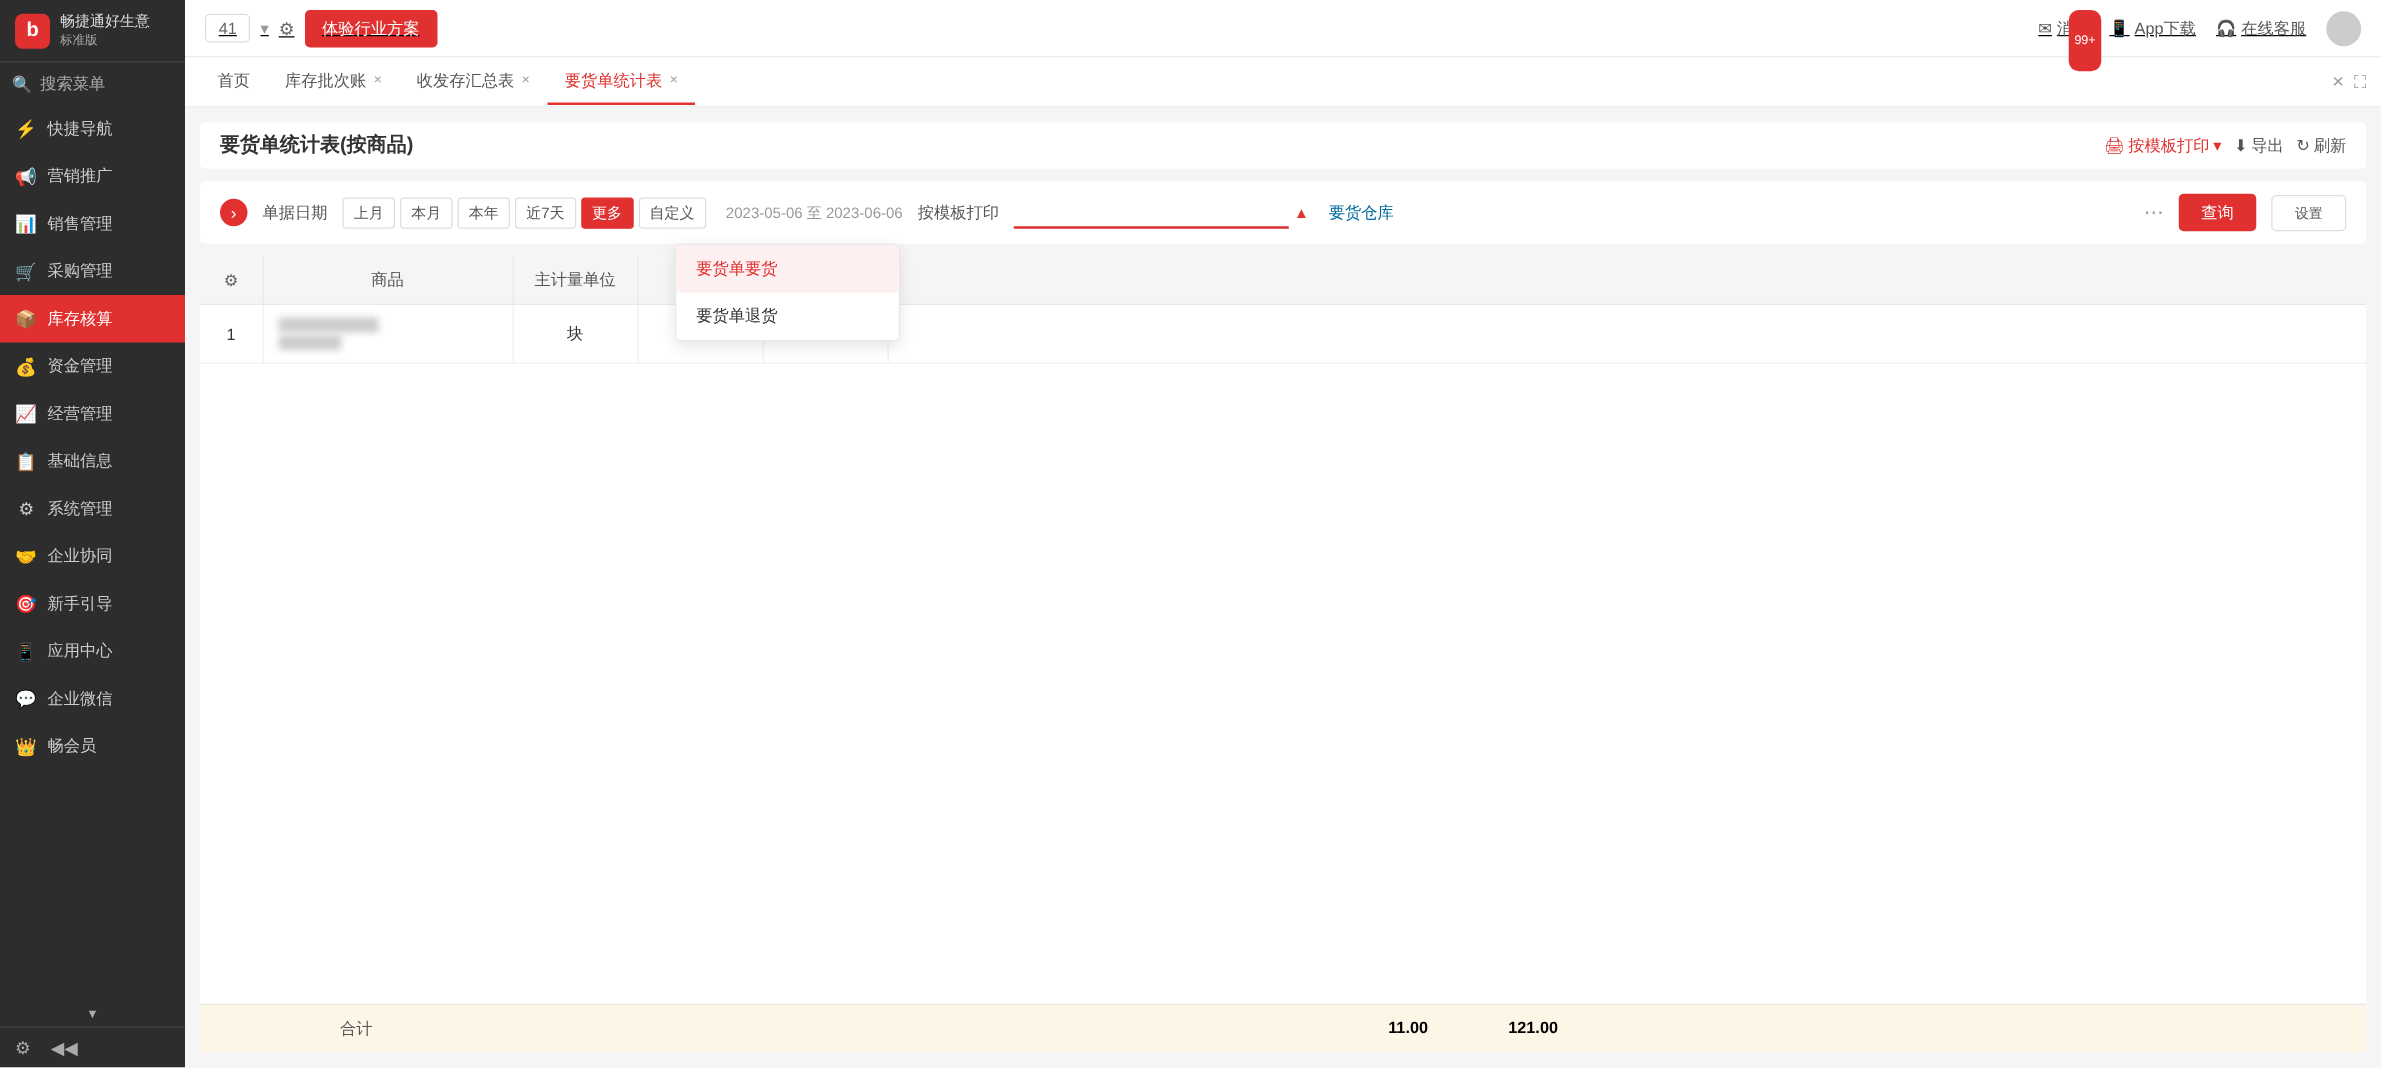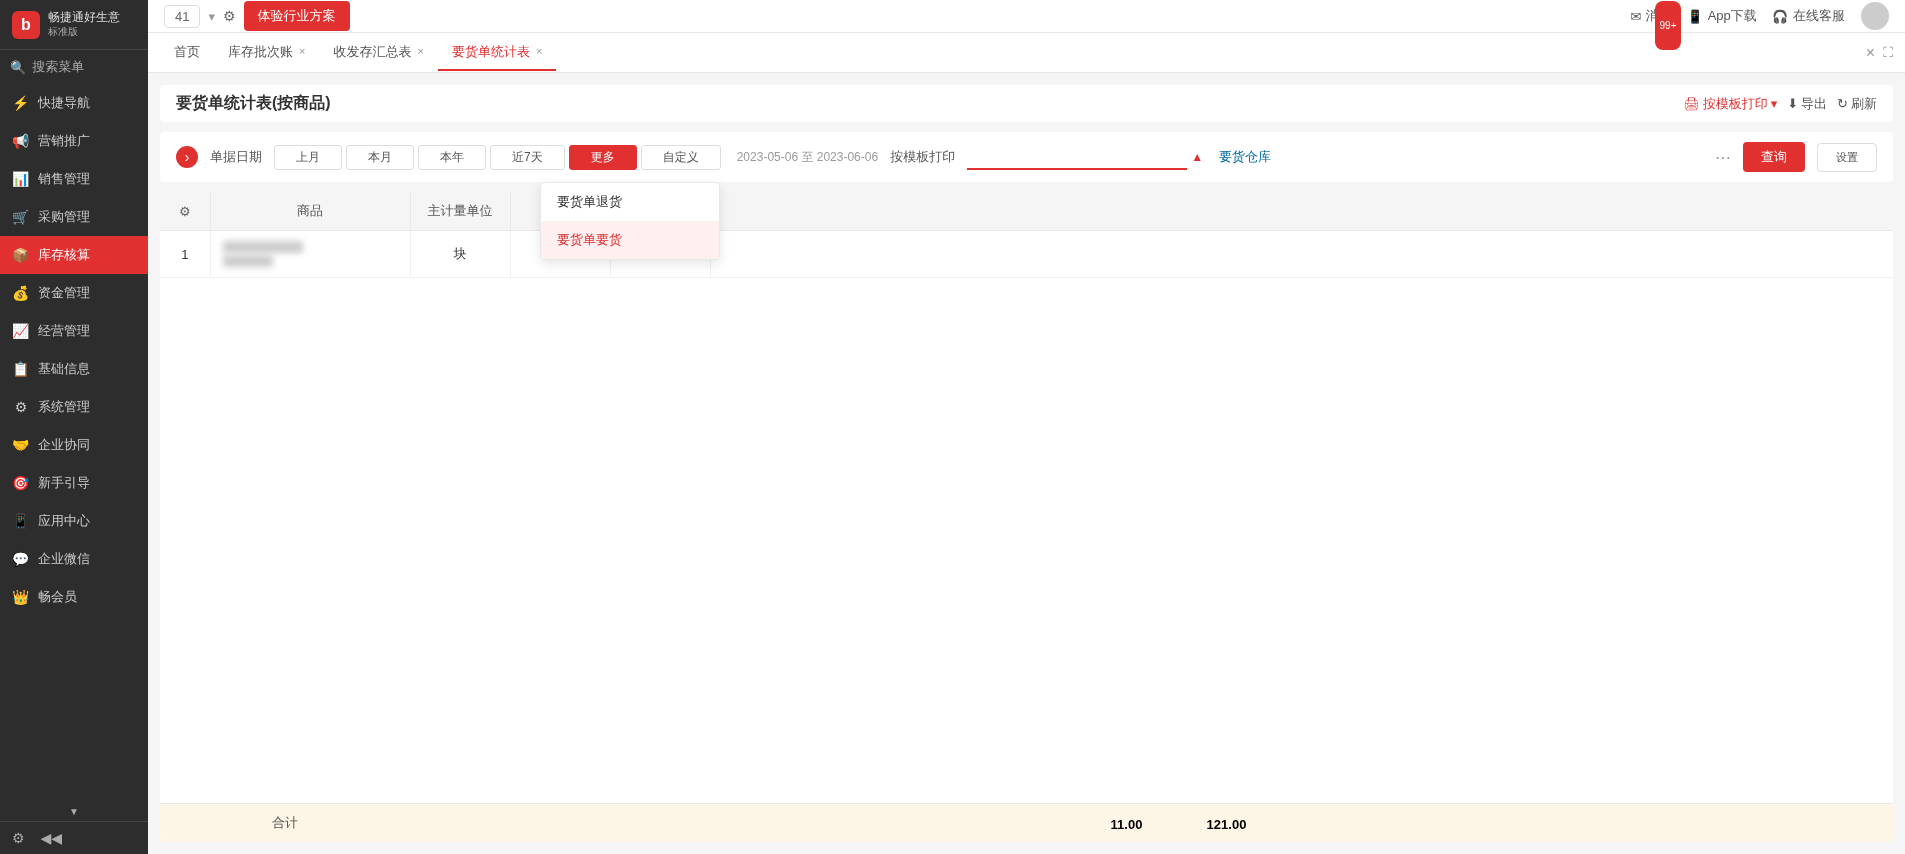--- a/index.html
+++ b/index.html
@@ -83,27 +83,28 @@
       flex: 1;
       display: flex;
       flex-direction: column;
       height: 100%;
       overflow: hidden;
     }
 
     
     .topbar {
       background: white;
-      height: 33px;
+      height: 46px;
       display: flex;
       align-items: center;
       padding: 0 16px;
       border-bottom: 1px solid #e8e8e8;
       justify-content: space-between;
       flex-shrink: 0;
+      text-decoration: underline;
     }
     .topbar-left { display: flex; align-items: center; gap: 8px; }
     .topbar-number {
       font-size: 13px;
       color: #666;
       border: 1px solid #ddd;
       border-radius: 4px;
       padding: 3px 10px;
     }
     .topbar-chevron { color: #999; cursor: pointer; }
@@ -220,21 +221,21 @@
       align-items: center;
       justify-content: center;
       color: white;
       cursor: pointer;
       font-size: 14px;
       flex-shrink: 0;
     }
     .filter-label { font-size: 13px; color: #555; white-space: nowrap; }
     .date-btns { display: flex; gap: 4px; align-items: center; }
     .date-btn {
-      padding: 3px 21px;
+      padding: 3px 8px;
       border: 1px solid #ddd;
       border-radius: 3px;
       cursor: pointer;
       font-size: 12px;
       color: #555;
       background: white;
     }
     .date-btn.more {
       background: #e03030;
       color: white;
@@ -346,21 +347,21 @@
     .col-product { width: 200px; text-align: center; }
     .col-unit { width: 100px; }
     .col-qty { width: 100px; }
     .col-amount { width: 100px; }
 
     .table-footer {
       background: #fdf5e6;
       border-top: 1px solid #e8e8e8;
       padding: 10px 12px;
       display: flex;
-      align-items: flex-end;
+      align-items: flex-start;
       font-size: 13px;
     }
     .footer-label { padding-left: 50px; color: #555; width: 250px; }
     .footer-spacer { flex: 1; }
     .footer-qty { width: 100px; text-align: center; font-weight: bold; }
     .footer-amount { width: 100px; text-align: center; font-weight: bold; }
 
     .th-gear { cursor: pointer; color: #666; }
 
     
@@ -558,22 +559,22 @@
         <span class="filter-type-arrow">▲</span>
       </div>
 
       <span class="filter-warehouse-label">要货仓库</span>
       <span class="filter-more">⋯</span>
 
       <button class="btn-query">查询</button>
       <button class="btn-settings">设置</button>
 
       <div class="dropdown-overlay">
+        <div class="dropdown-item selected">要货单要货</div>
         <div class="dropdown-item">要货单退货</div>
-        <div class="dropdown-item selected">要货单要货</div>
       </div>
     </div>
 
     <div class="table-container">
       <table>
         <thead>
           <tr>
             <th class="col-seq th-gear">⚙</th>
             <th class="col-product">商品</th>
             <th class="col-unit">主计量单位</th>

